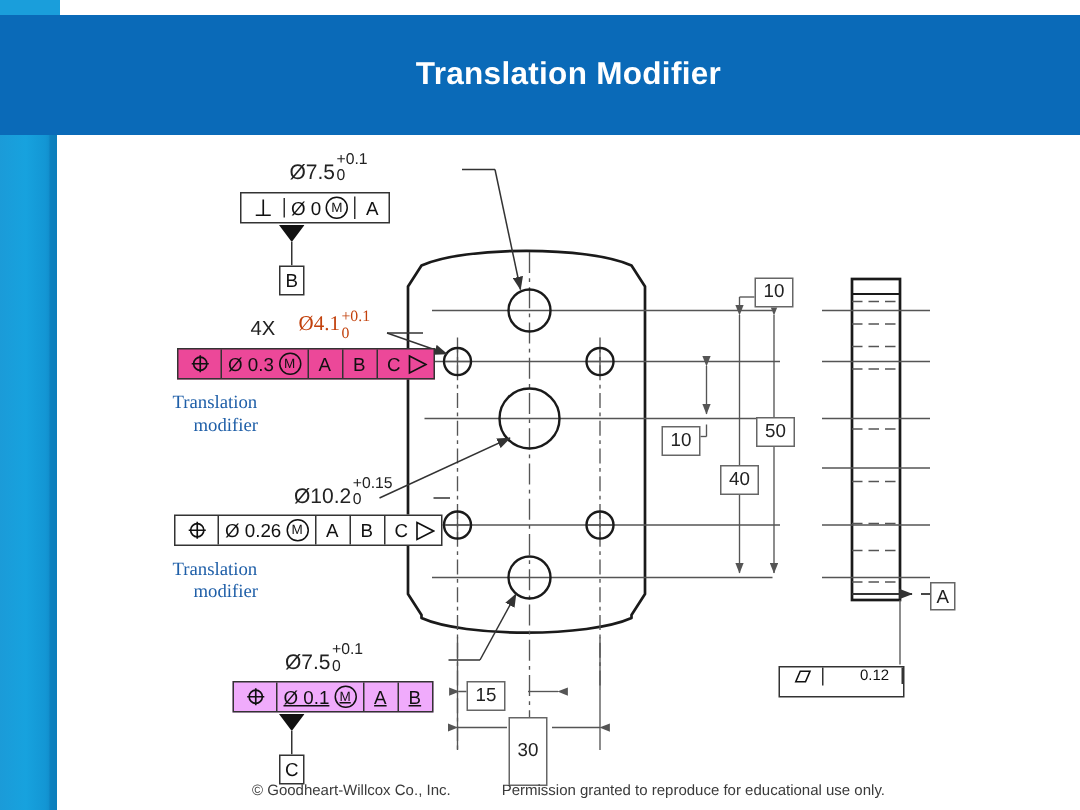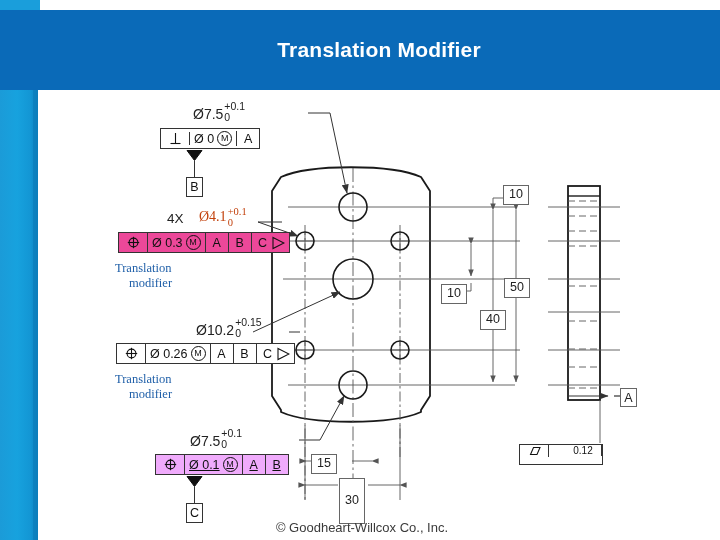--- a/index.html
+++ b/index.html
@@ -21,21 +21,21 @@
 
   .slide-title{
     position:absolute;left:38px;top:10px;width:682px;height:80px;
     display:flex;align-items:center;justify-content:center;
     color:#ffffff;font-size:21px;font-weight:bold;letter-spacing:.2px;
   }
 
   .footer{
     position:absolute;left:38px;top:518px;width:682px;height:18px;
     display:flex;align-items:center;justify-content:center;
-    font-size:13px;color:#3a3a3a;white-space:pre;
+    font-size:10px;color:#3a3a3a;white-space:pre;
   }
   .footer .gap{display:inline-block;width:34px;}
 
   
   #draw{position:absolute;left:0;top:0;width:720px;height:540px;}
   svg{display:block;}
 </style>
 </head>
 <body>
 
@@ -334,16 +334,16 @@
             <path d="M4.5,9.5 L7.5,2.5 L14,2.5 L11,9.5 Z" fill="none" stroke="#111" stroke-width="1.05"></path>
           </svg>
         </div>
         <div style="display: flex; align-items: center; justify-content: center; border-right: 1.2px solid rgb(51, 51, 51); padding: 0px 4px; min-width: 28px;">
           <span>0.12</span>
         </div>
       </div>
     </div>
 
   <div class="footer">
-    <span>© Goodheart-Willcox Co., Inc.</span><span class="gap"></span>
+    <span>© Goodheart-Willcox Co., Inc.</span><span class="gap"></span><span>Permission granted to reproduce for educational use only.</span>
   </div>
 
 </div>
 
 </body></html>

